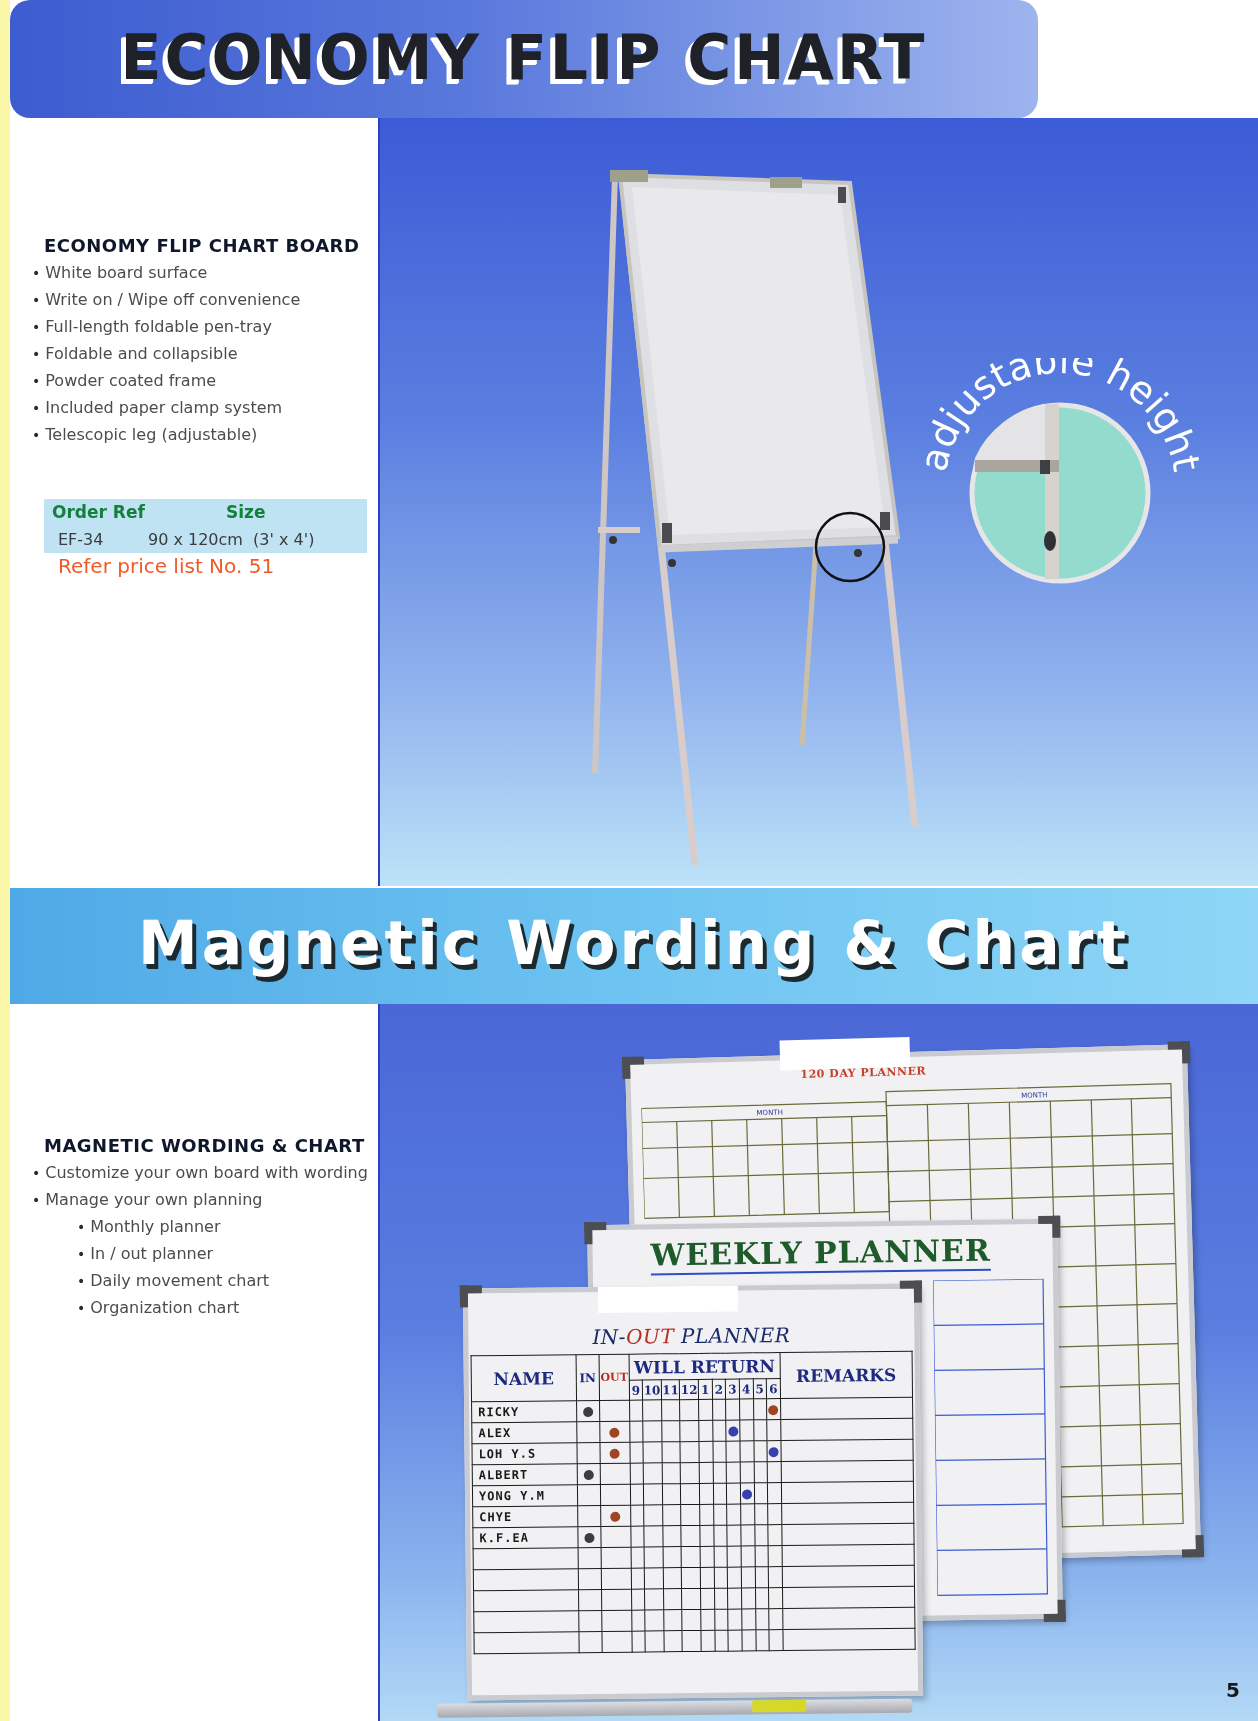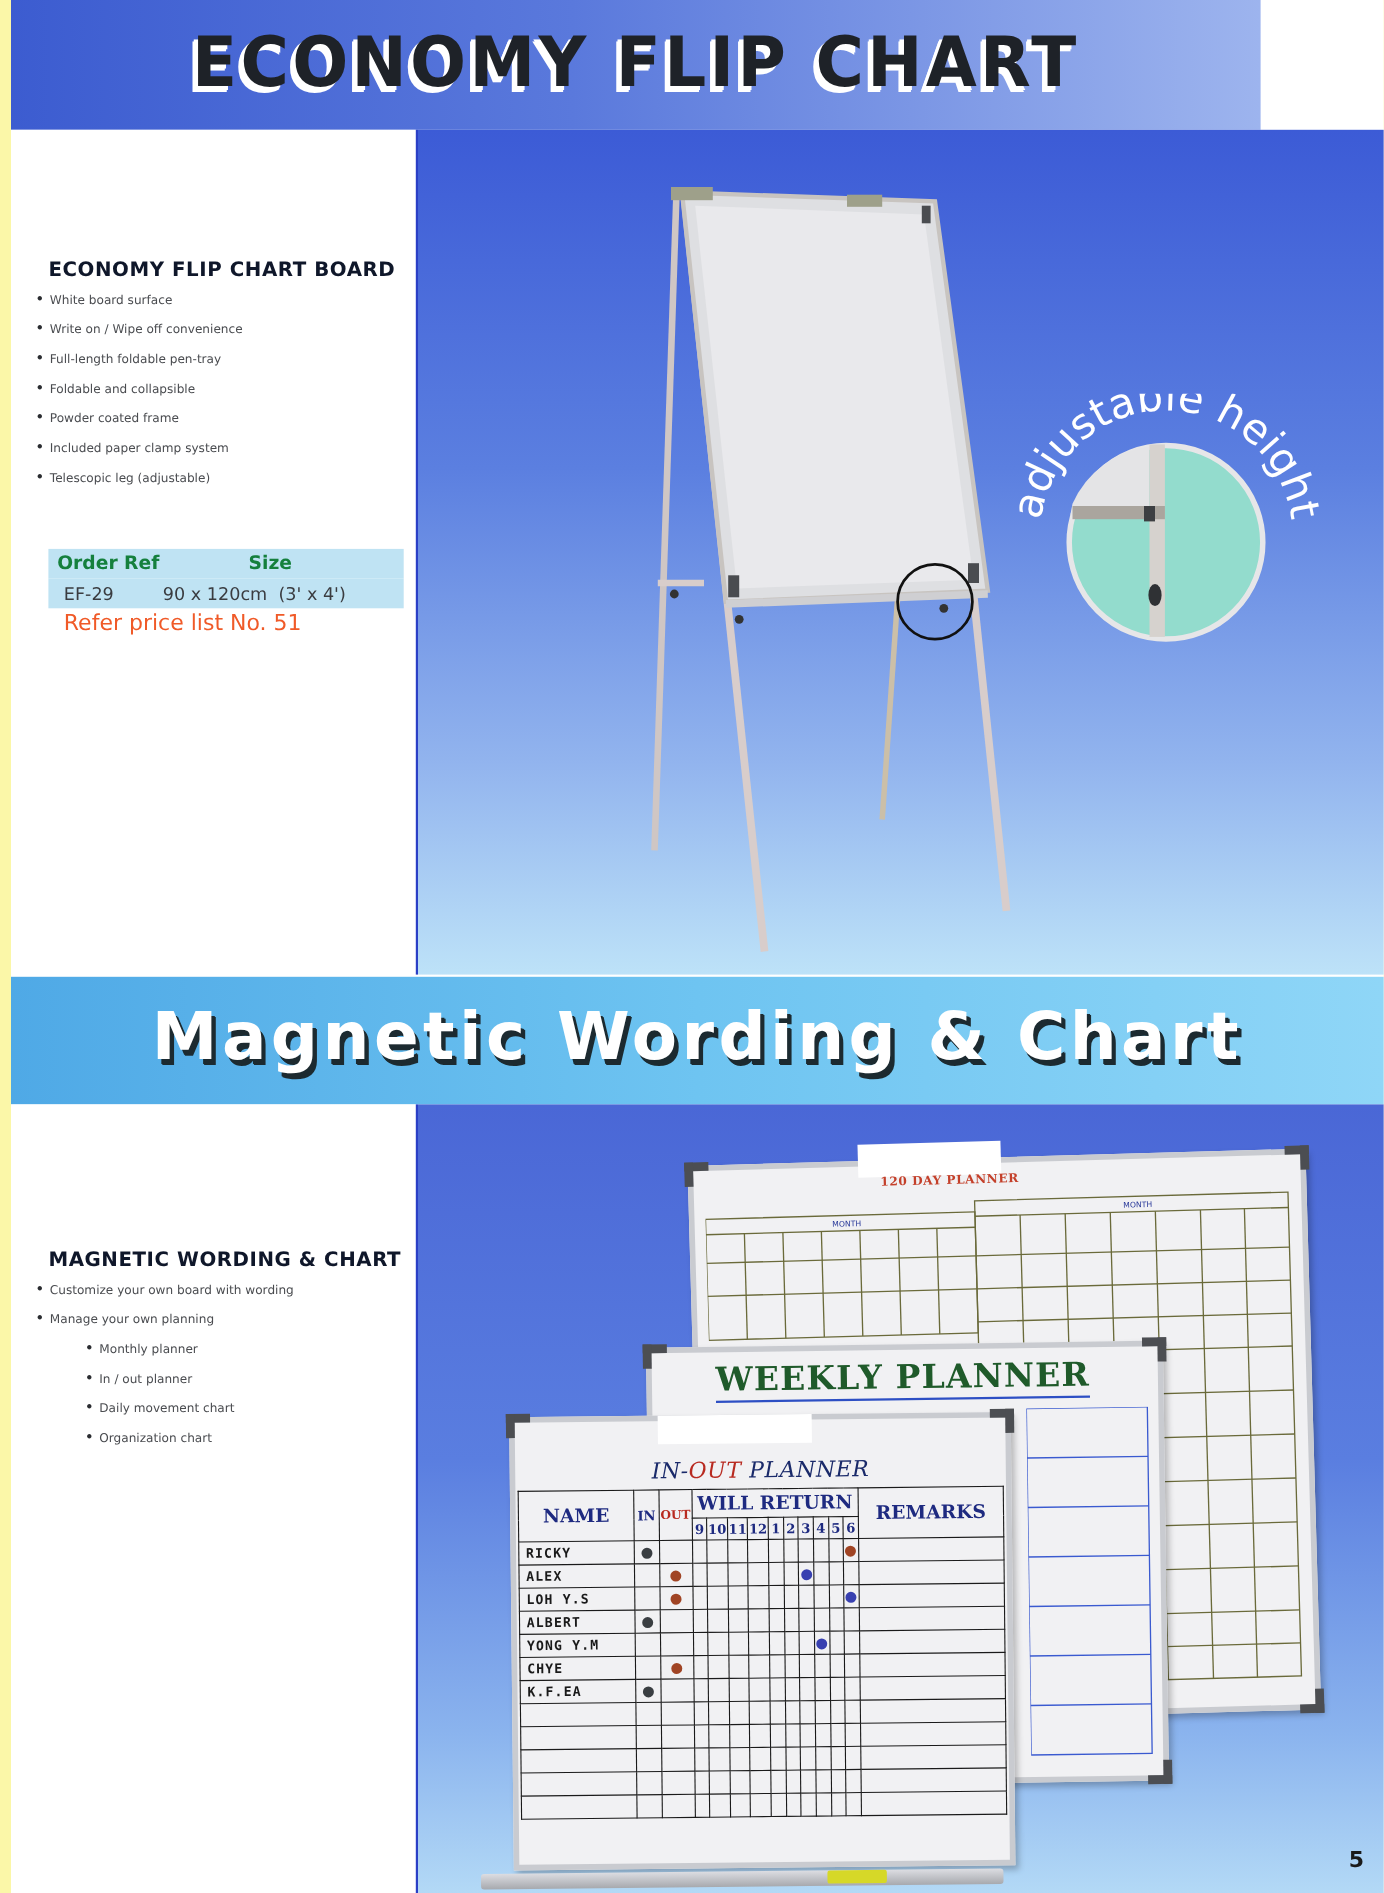--- a/index.html
+++ b/index.html
@@ -1,21 +1,21 @@
 <!DOCTYPE html>
 <html><head>
 <meta charset="utf-8">
 <style>
   * { box-sizing: border-box; margin: 0; padding: 0; }
   body { width: 1258px; height: 1721px; background: #fbf7a8; position: relative; overflow: hidden; font-family: "DejaVu Sans", sans-serif; }
   .page { position: absolute; left: 10px; top: 0; width: 1248px; height: 1721px; background: #ffffff; }
 
   
-  .hdr1 { position: absolute; left: 0; top: 0; width: 1136px; height: 118px;
-    background: linear-gradient(90deg, #3c5cd0 0%, #5a79dc 45%, #9db4ee 100%); }
+  .hdr1 { position: absolute; left: 0; top: 0; width: 1028px; height: 118px;
+    background: linear-gradient(90deg, #3c5cd0 0%, #5a79dc 45%, #9db4ee 100%); border-radius: 20px; }
   .hdr1-title { position: absolute; left: 0; right: 0; top: 22px; text-align: center;
     font-family: "DejaVu Sans", sans-serif; font-weight: bold; font-size: 60px; letter-spacing: 3px;
     color: #1e2228; text-shadow: -5px 5px 0 #ffffff, -4px 4px 0 #ffffff; transform: scaleY(1.05); }
 
   
   .col-left { position: absolute; left: 0; width: 368px; background: #ffffff; }
   .col-left.top { top: 118px; height: 768px; }
   .col-left.bottom { top: 1004px; height: 717px; }
 
   .photo1 { position: absolute; left: 368px; top: 118px; width: 880px; height: 768px;
@@ -25,21 +25,21 @@
 
   .hdr2 { position: absolute; left: 0; top: 888px; width: 1248px; height: 116px;
     background: linear-gradient(90deg, #4fa9e6 0%, #6ec4f1 50%, #8fd6f7 100%); }
   .hdr2-title { position: absolute; left: 0; right: 0; top: 20px; text-align: center;
     font-family: "DejaVu Sans", sans-serif; font-weight: bold; font-size: 60px; letter-spacing: 4px;
     color: #ffffff; text-shadow: 4px 5px 0 #1c2a30, 3px 4px 0 #1c2a30; }
 
   
   .sec-title { position: absolute; left: 34px; font-weight: bold; font-size: 18px; color: #0f172a; letter-spacing: 0.5px; }
   .bullets { position: absolute; left: 22px; list-style: none; }
-  .bullets li { font-size: 11px; color: #4a4c50; height: 27px; line-height: 27px; }
+  .bullets li { font-size: 16px; color: #4a4c50; height: 27px; line-height: 27px; }
   .bullets li::before { content: "•"; color: #2a2c30; margin-right: 5px; font-size: 14px; }
   .bullets li.sub { padding-left: 45px; }
 
   .order-table { position: absolute; left: 34px; top: 499px; width: 323px; font-size: 16px; color: #3a3c40; }
   .order-row { display: flex; height: 27px; line-height: 27px; }
   .order-row.shade { background: #bfe3f3; }
   .order-row.head { font-weight: bold; color: #15803d; font-size: 17px; }
   .order-row .c1 { width: 104px; padding-left: 14px; }
   .order-row.head .c1 { padding-left: 8px; }
   .order-row .c2 { flex: 1; }
@@ -111,21 +111,21 @@
       <li>Telescopic leg (adjustable)</li>
     </ul>
   </div>
 
   <div class="order-table">
     <div class="order-row head shade">
       <span class="c1">Order Ref</span>
       <span class="c2">Size</span>
     </div>
     <div class="order-row shade">
-      <span class="c1">EF-29</span>
+      <span class="c1">EF-34</span>
       <span class="c2" style="white-space:pre;">90 x 120cm  (3' x 4')</span>
     </div>
     <div class="price-note">Refer price list No. 51</div>
   </div>
 
   <div class="photo1"></div>
 
   <svg class="easel" viewBox="0 0 370 710">
 
     <line x1="35" y1="10" x2="15" y2="608" stroke="#cfc6c4" stroke-width="6"></line>

